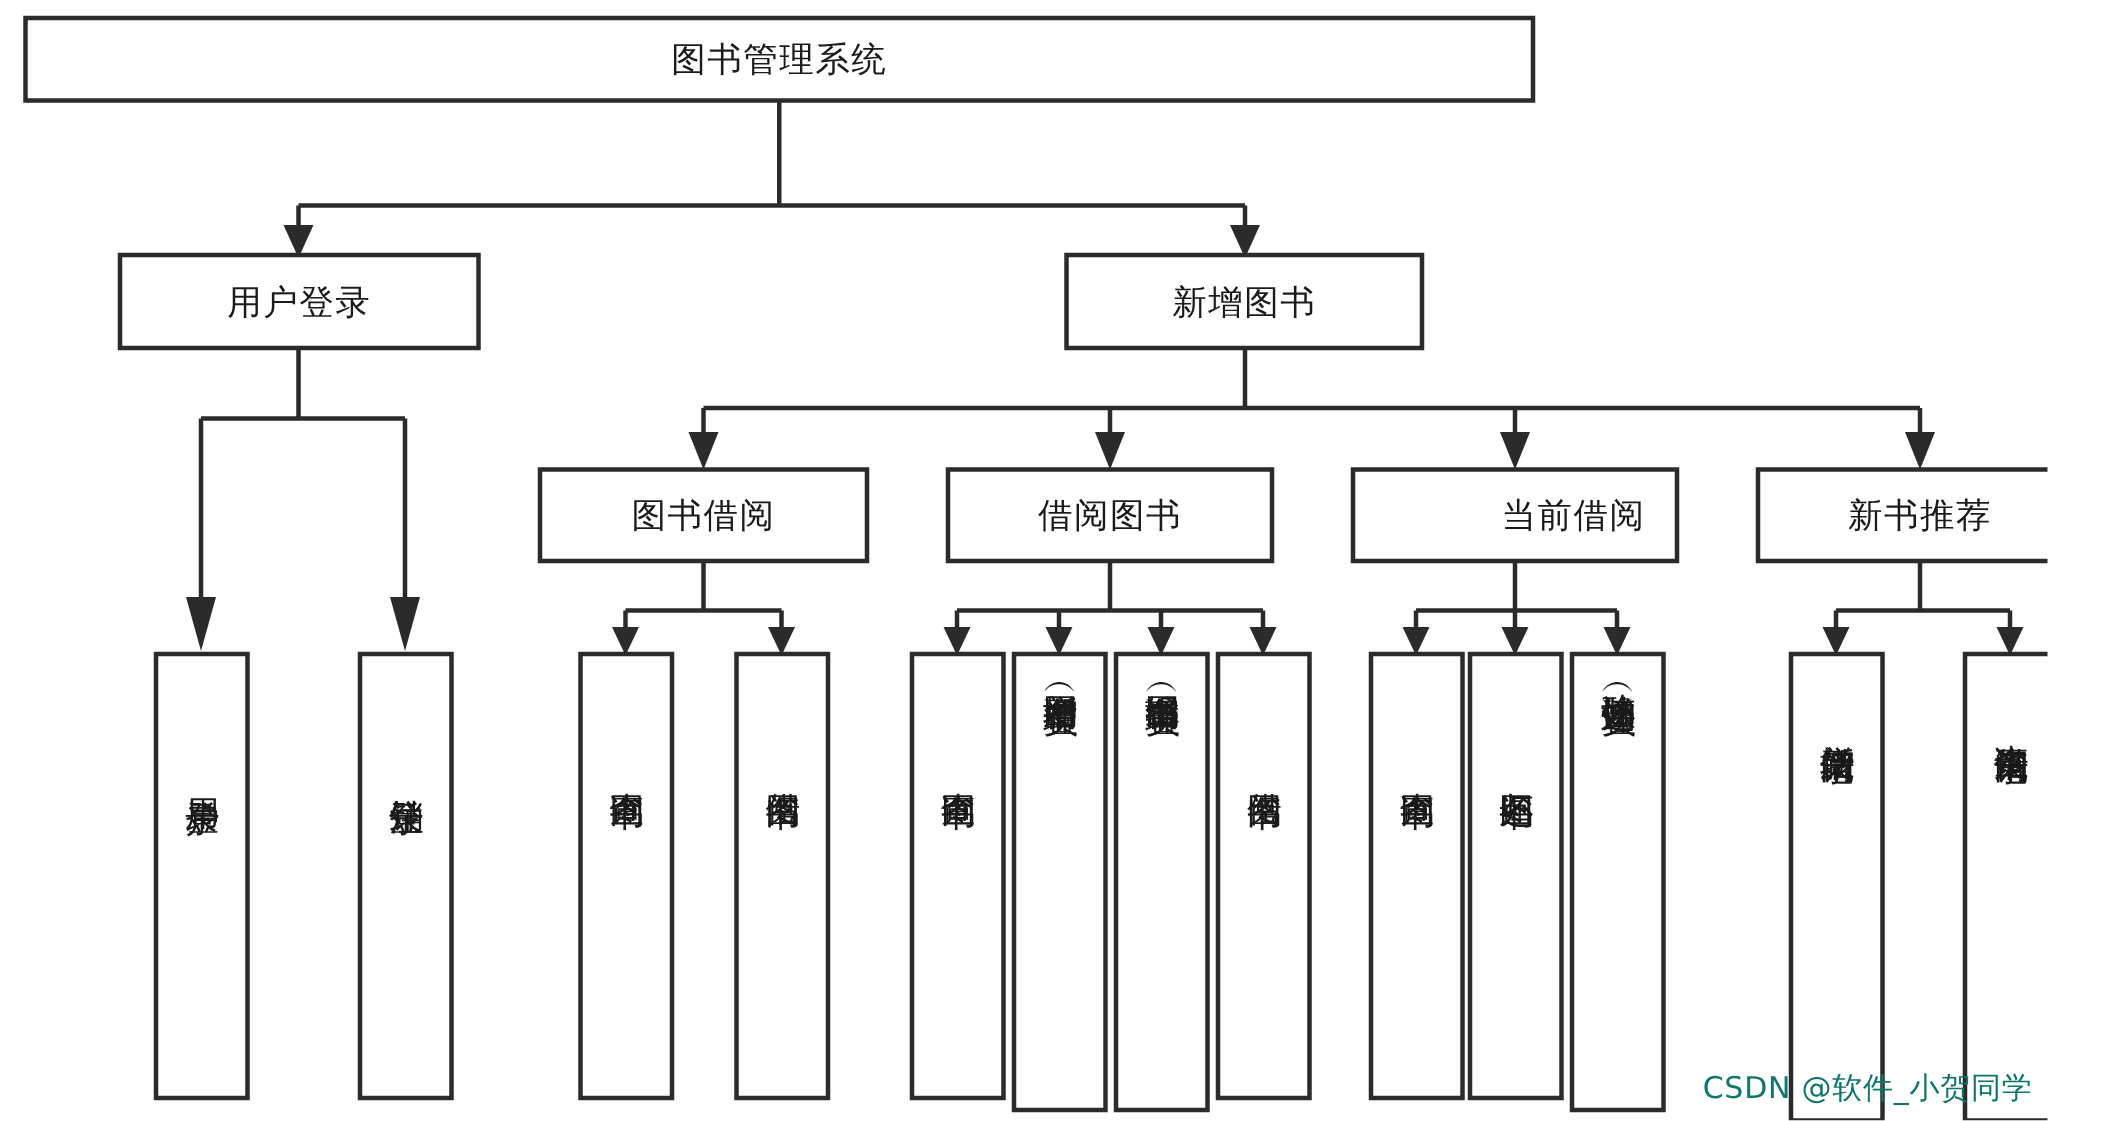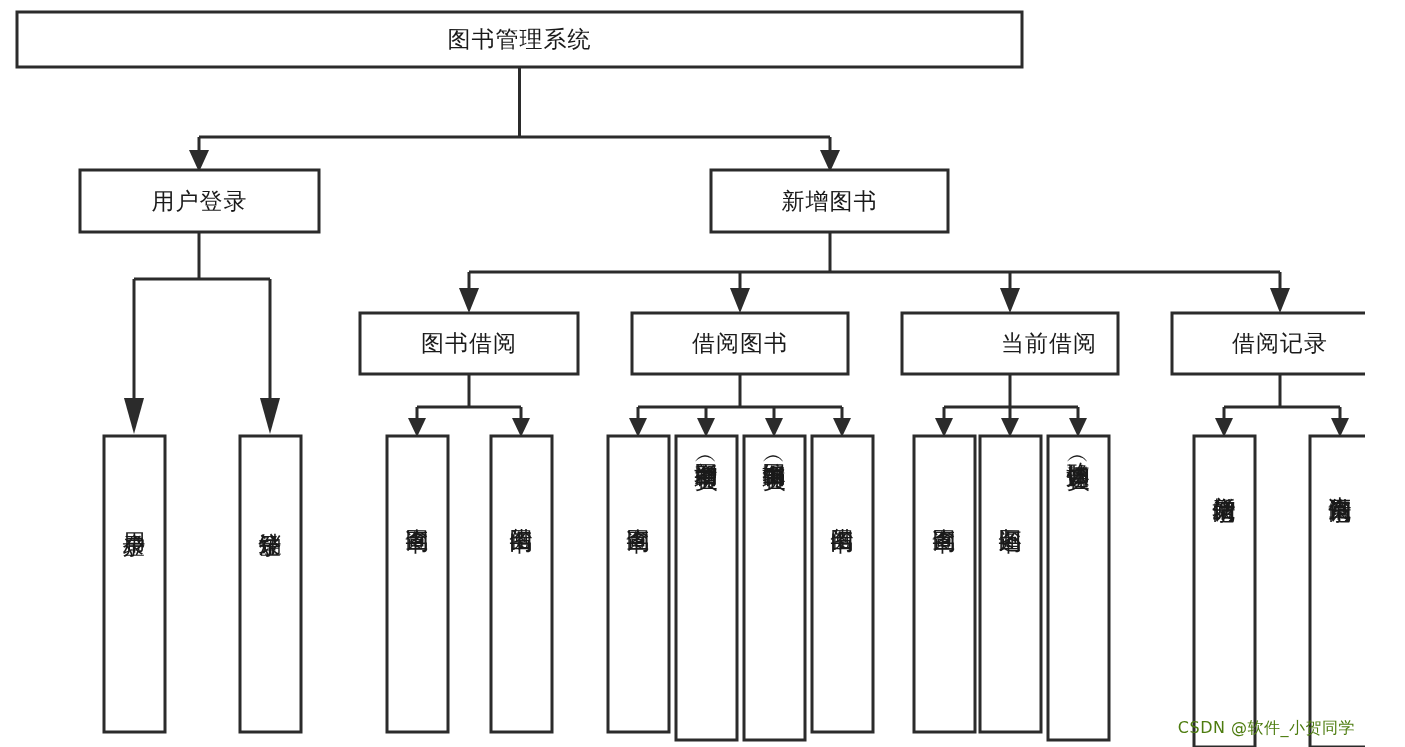--- a/index.html
+++ b/index.html
@@ -69,22 +69,22 @@
     font-size: 23px;
     color: #1a1a1a;
     letter-spacing: 1px;
     white-space: nowrap;
   }
   #watermark {
     position: absolute;
     right: 10px;
     bottom: 8px;
     font-family: "DejaVu Sans", "Liberation Sans", sans-serif;
-    font-size: 16px;
-    color: #4d7c0f;
+    font-size: 20px;
+    color: #0f766e;
     letter-spacing: 0.5px;
     white-space: nowrap;
     pointer-events: none;
   }
 </style>
 </head>
 <body>
 
 <div id="diagram-root">
 
@@ -201,21 +201,21 @@
 
   <div class="hlabel-wrap" style="left:632px; top:313px; width:216px; height:61px;">
     <span class="hlabel-text">借阅图书</span>
   </div>
 
   <div class="hlabel-wrap" style="left:902px; top:313px; width:216px; height:61px;margin-left:39px;">
     <span class="hlabel-text">当前借阅</span>
   </div>
 
   <div class="hlabel-wrap" style="left:1172px; top:313px; width:216px; height:61px;">
-    <span class="hlabel-text">借阅记录</span>
+    <span class="hlabel-text">新书推荐</span>
   </div>
 
   <div class="vlabel-wrap" style="left:104px; top:436px; width:61px; height:296px; padding-top:78px;">
     <span class="vlabel-text">用户登录</span>
   </div>
 
   <div class="vlabel-wrap" style="left:240px; top:436px; width:61px; height:296px; padding-top:78px;">
     <span class="vlabel-text">注销登录</span>
   </div>
 

